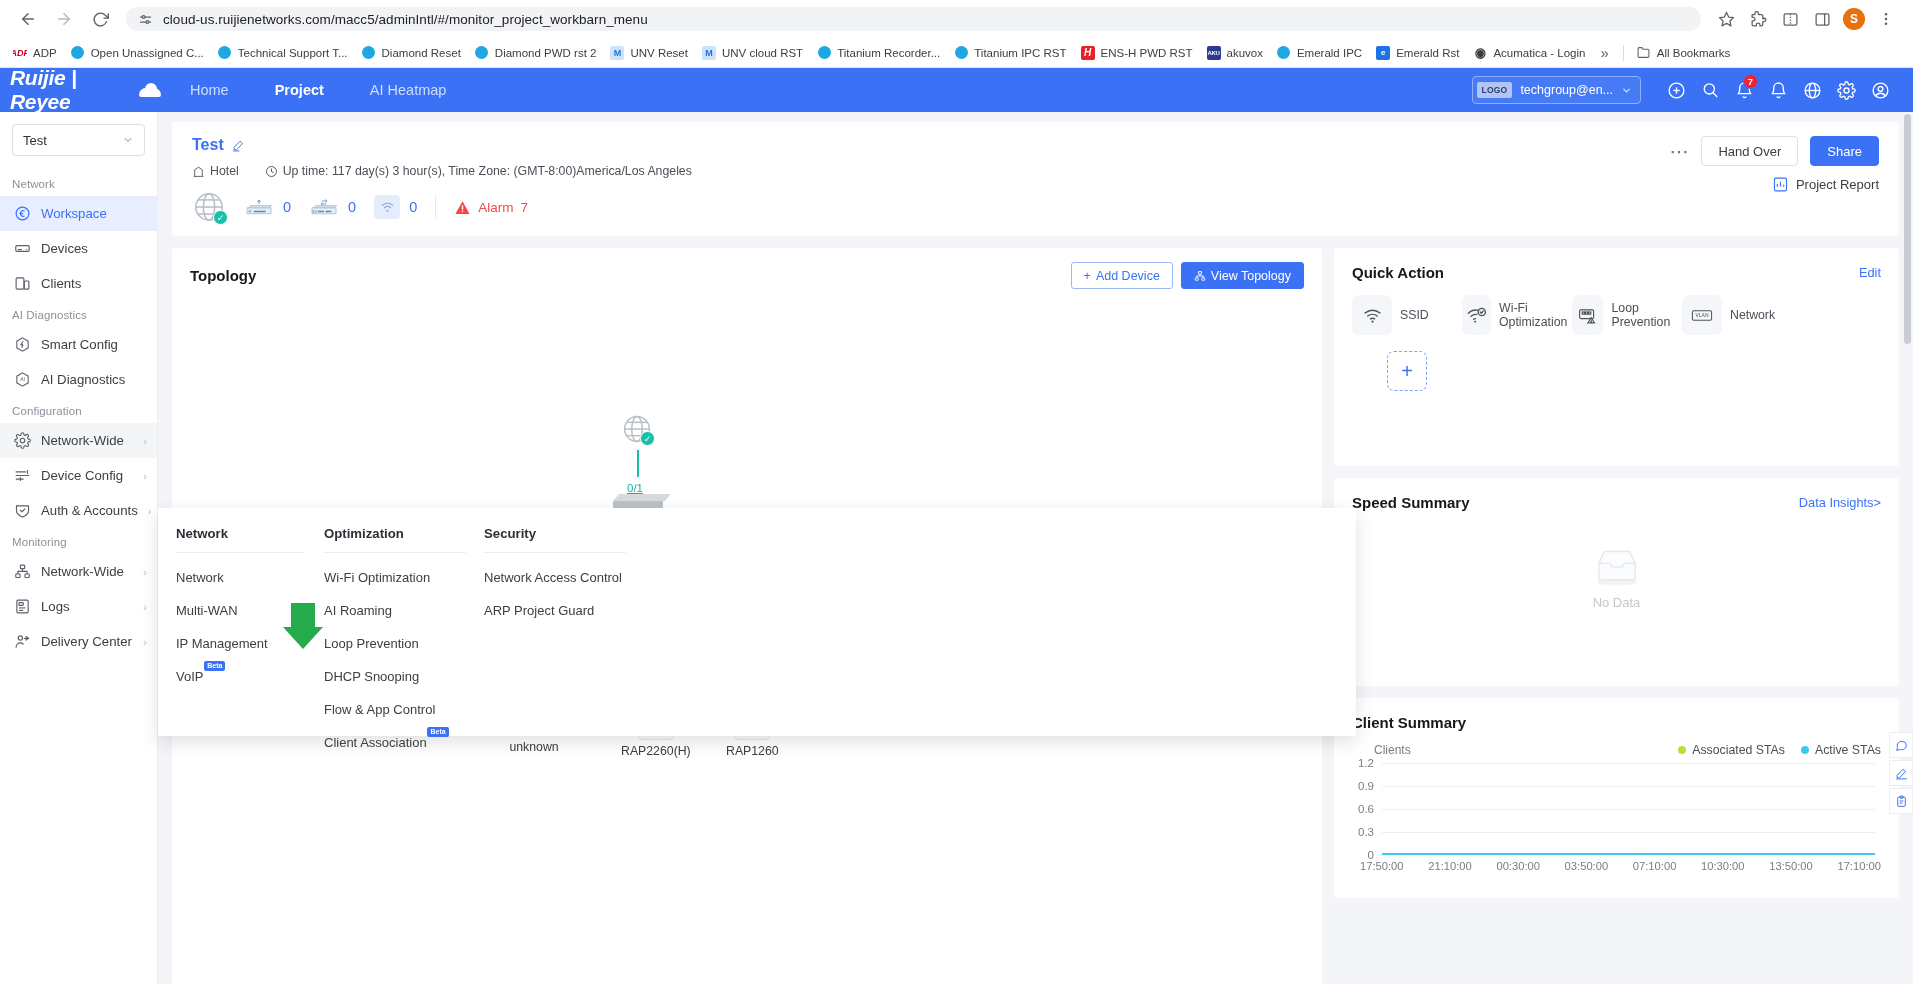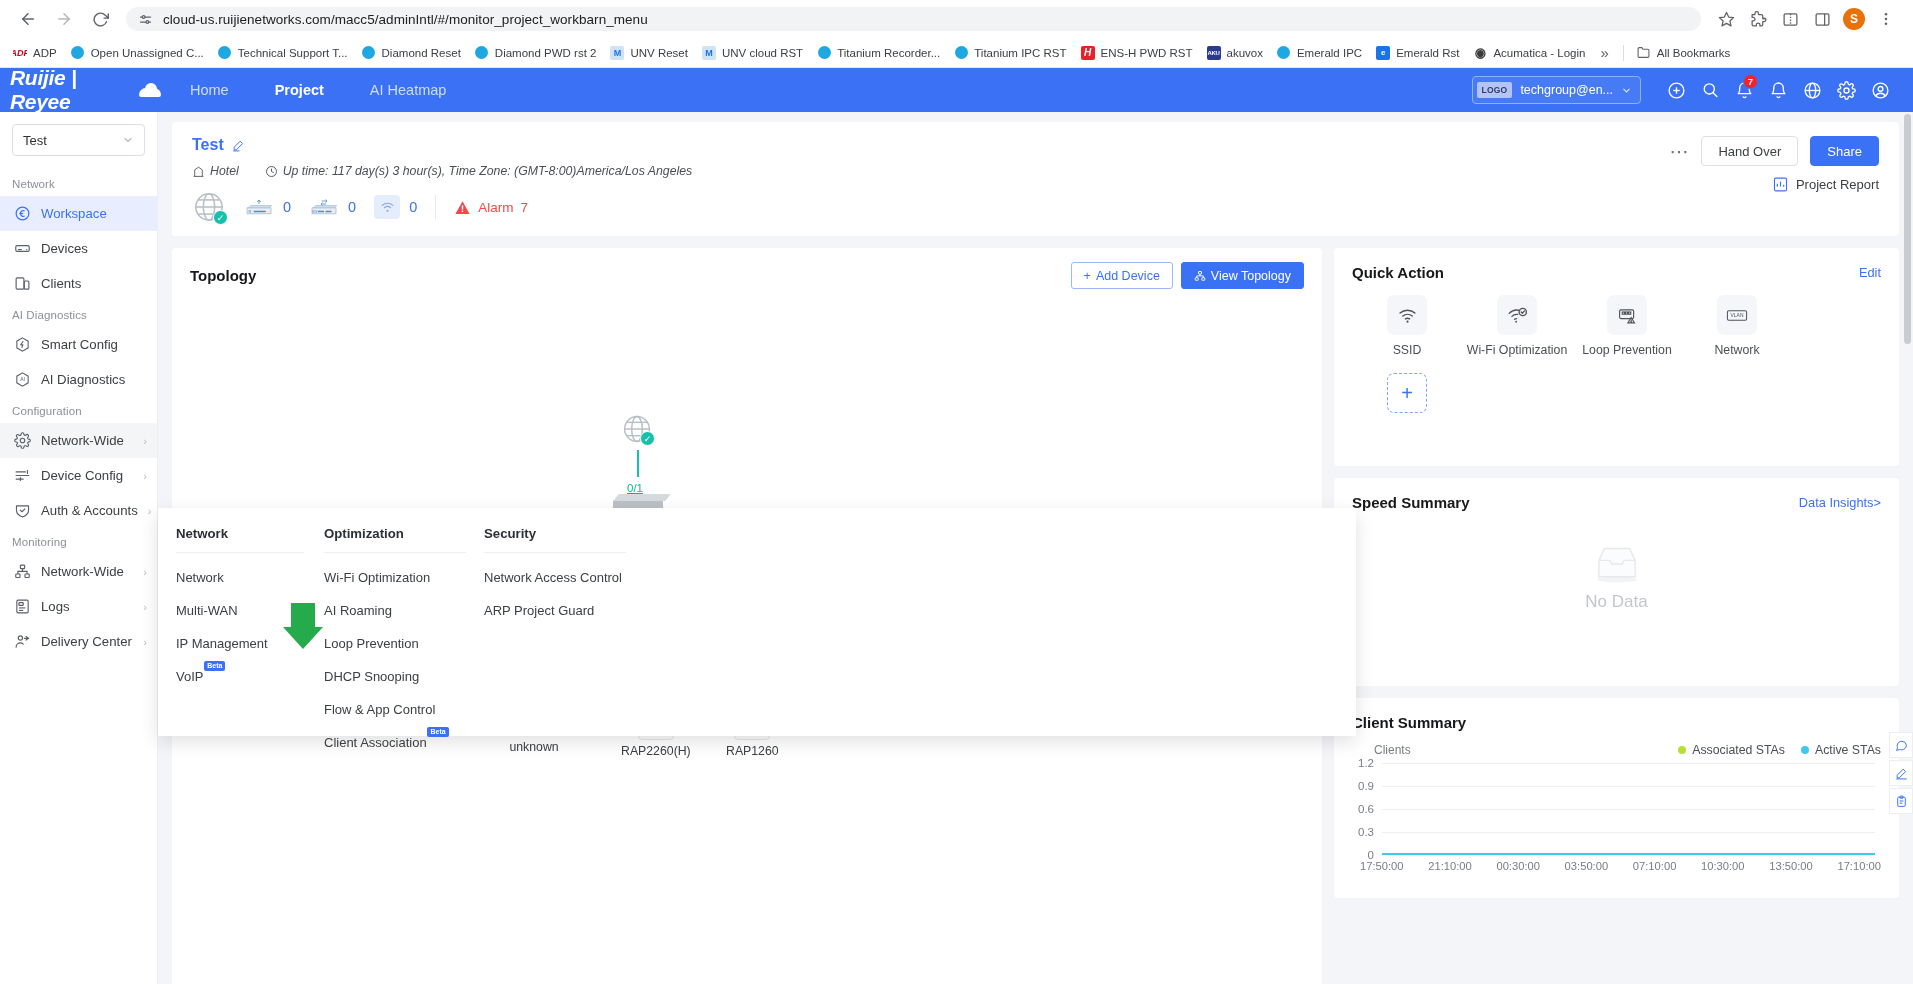--- a/index.html
+++ b/index.html
@@ -138,21 +138,21 @@
   
   .content { flex:1; background:#f3f5f8; position:relative; overflow:hidden; }
   .proj-card {
     background:#fff; margin:10px 14px 0 14px; border-radius:4px;
     padding:14px 20px 12px 20px; position:relative;
   }
   .proj-title-row { display:flex; align-items:center; gap:8px; }
   .proj-title { font-size:16px; font-weight:700; color:#3a71f5; }
   .proj-meta { display:flex; align-items:center; gap:26px; margin-top:10px;
                font-size:12.3px; color:#4a4f57; }
-  .meta-piece { display:flex; align-items:center; gap:5px;font-style:italic; }
+  .meta-piece { display:flex; align-items:center; gap:5px; }
   .proj-stats { display:flex; align-items:center; gap:18px; margin-top:12px; }
   .stat { display:flex; align-items:center; gap:9px; }
   .stat-num { font-size:14.5px; color:#3a71f5; }
   .dev-ico { width:30px; height:22px; flex:none; }
   .globe-badge { position:relative; width:34px; height:34px; }
   .globe-check {
     position:absolute; right:-2px; bottom:-1px; width:15px; height:15px;
     background:#18bfaa; border-radius:50%; display:flex; align-items:center;
     justify-content:center; color:#fff; font-size:9px; border:1.5px solid #fff;
   }
@@ -183,35 +183,35 @@
   .btn-outline { border:1px solid #9cb8fa; color:#3a71f5; background:#fff; }
   .btn-filled { background:#3a71f5; color:#fff; border:1px solid #3a71f5; }
 
   .right-col { width:565px; flex:none; display:flex; flex-direction:column; gap:12px; }
   .rcard { background:#fff; border-radius:4px; padding:16px 18px; position:relative; }
   .rcard-head { display:flex; align-items:center; }
   .rcard-title { font-size:15px; font-weight:700; color:#17181a; }
   .rcard-link { margin-left:auto; font-size:12.8px; color:#3a71f5; cursor:pointer; }
 
   .qa-grid { display:flex; flex-wrap:wrap; gap:0px; margin-top:14px; }
-  .qa-item { width:110px; display:flex; flex-direction:column; align-items:center; gap:8px; cursor:pointer; }
+  .qa-item { width:110px; display:flex; flex-direction:row; align-items:center; gap:8px; cursor:pointer; }
   .qa-ic {
     width:40px; height:40px; border-radius:7px; background:#f4f6f9;
     display:flex; align-items:center; justify-content:center; color:#4e5459;
   }
   .qa-lbl { font-size:12.3px; color:#4a4f57; }
   .qa-add {
     width:40px; height:40px; border-radius:7px; border:1px dashed #7fa3f8;
     display:flex; align-items:center; justify-content:center; color:#3a71f5;
     font-size:20px; margin:16px 0 0 35px; cursor:pointer;
   }
 
   .nodata { height:132px; display:flex; flex-direction:column; align-items:center;
             justify-content:center; gap:6px; }
-  .nodata-lbl { font-size:17px; color:#c3c7cd; }
+  .nodata-lbl { font-size:13px; color:#c3c7cd; }
 
   
   .chart-wrap { margin-top:12px; position:relative; height:130px; }
   .chart-top { display:flex; align-items:center; padding-left:22px; }
   .chart-ylabel { font-size:12px; color:#787d85; }
   .legend { margin-left:auto; display:flex; gap:16px; align-items:center; }
   .lg { display:flex; align-items:center; gap:6px; font-size:12.3px; color:#4a4f57; }
   .lg-dot { width:8px; height:8px; border-radius:50%; }
   .plot { position:relative; height:92px; margin-top:6px; }
   .y-ticks { position:absolute; left:0; top:0; width:28px; height:100%; }

